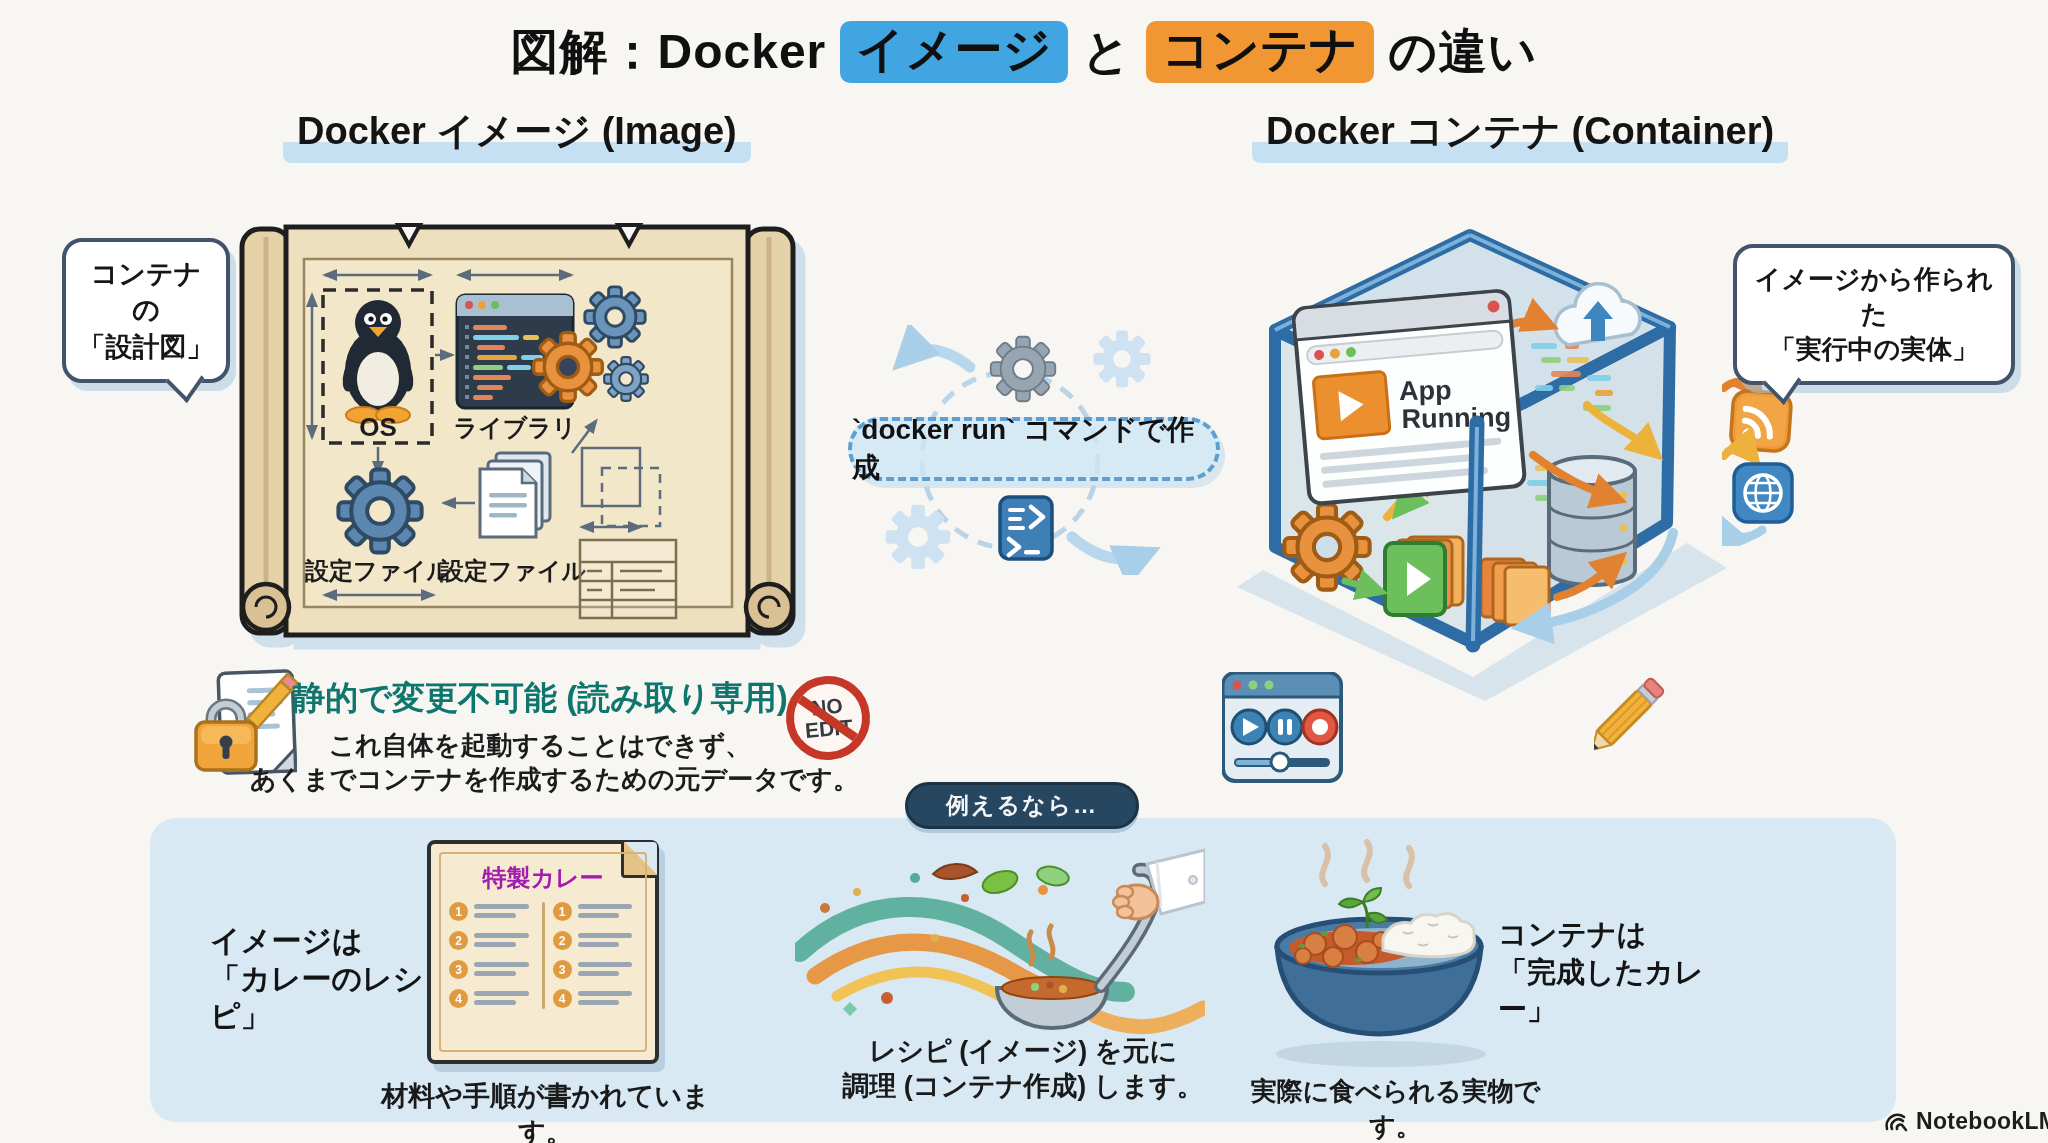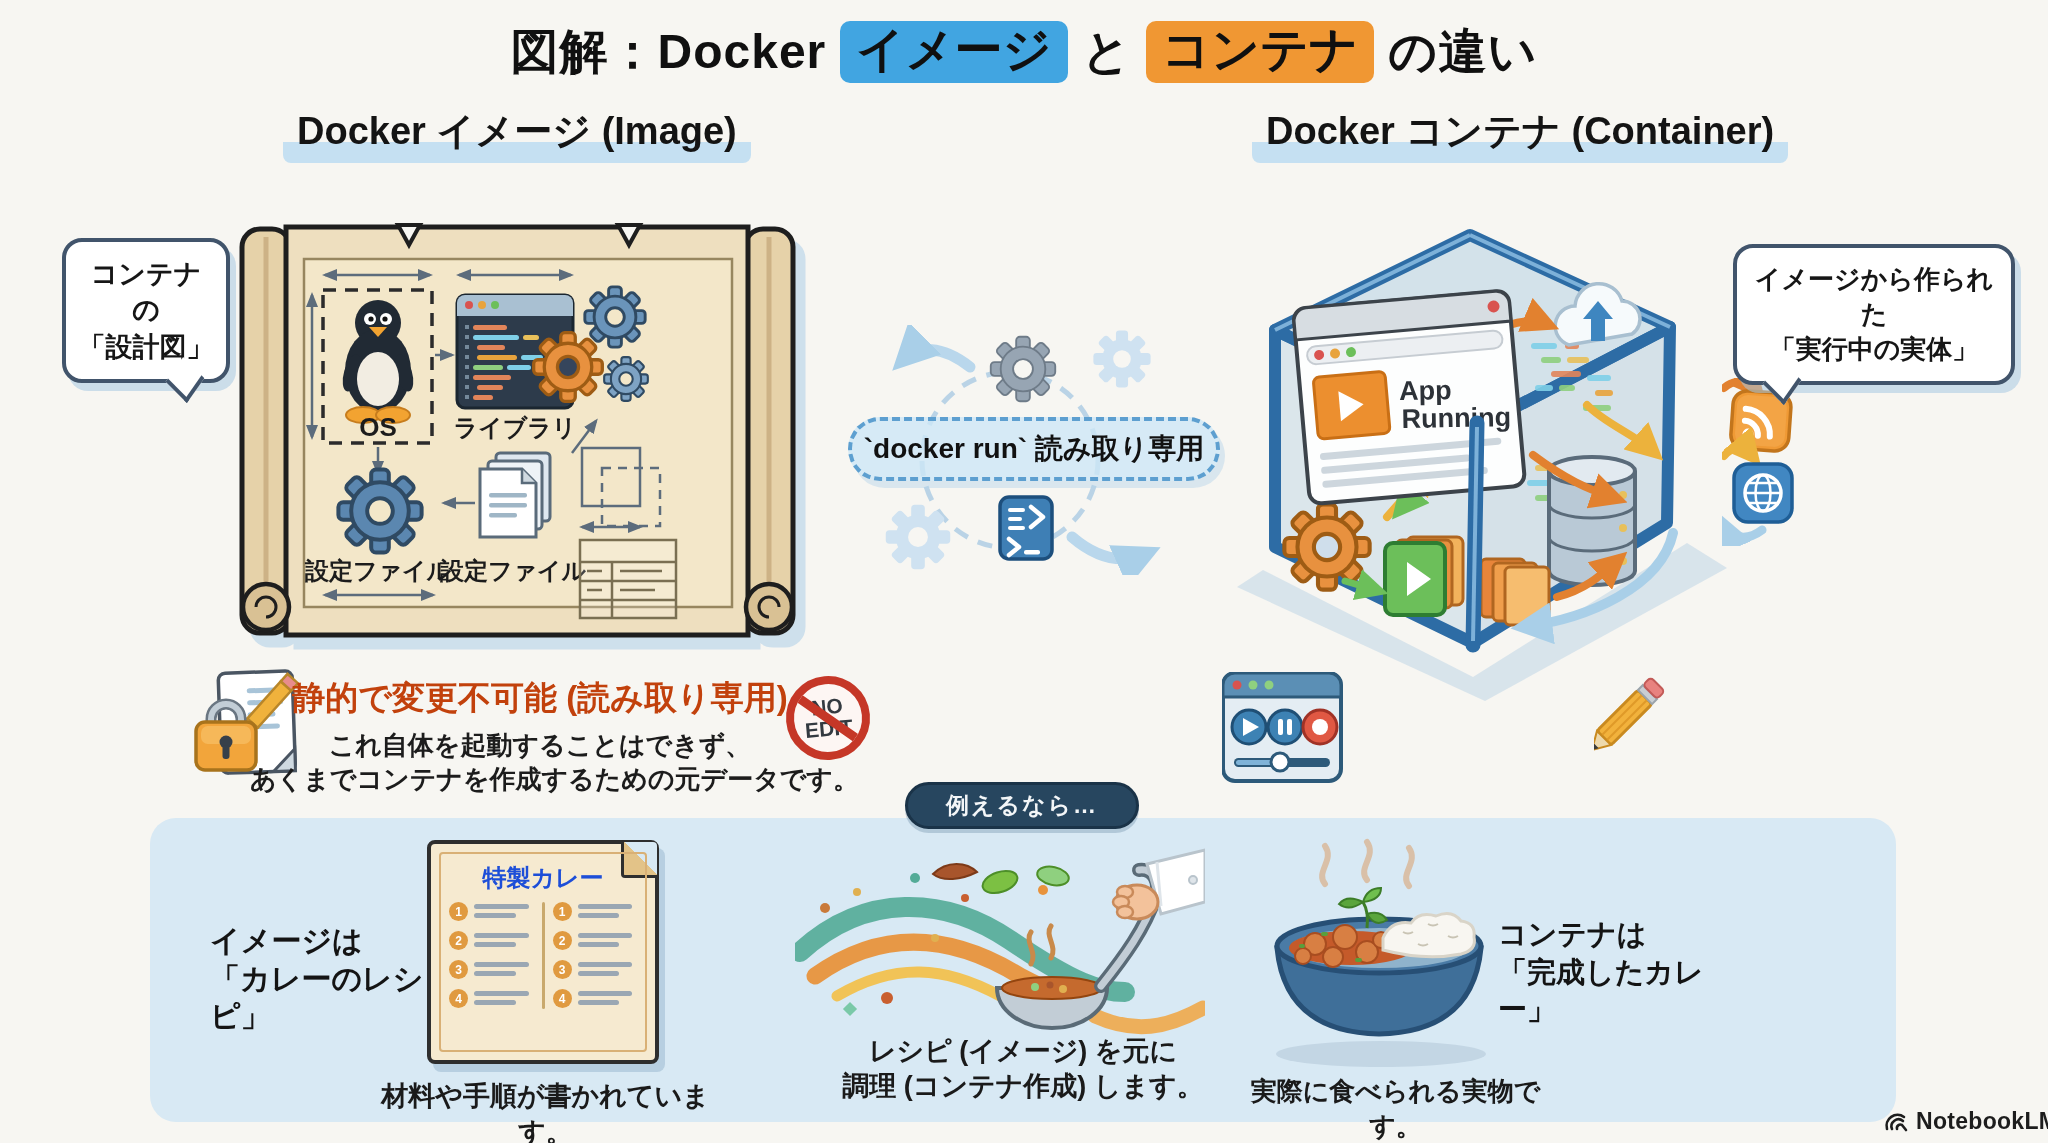--- a/index.html
+++ b/index.html
@@ -46,21 +46,21 @@
   .cmd-pill {
     left:848px; top:417px; width:372px; height:64px; z-index:3;
     background:rgba(205,231,246,.8); border:4px dashed #5d9fd0; border-radius:40px;
     display:flex; align-items:center; justify-content:center;
     font-size:28px; font-weight:800; color:#111;
     box-shadow:5px 7px 0 rgba(180,210,232,.45);
   }
 
   
   .fact-block { text-align:center; z-index:4; }
-  .fact-title { font-size:33px; font-weight:800; color:#c2410c; margin-bottom:8px; white-space:nowrap; }
+  .fact-title { font-size:33px; font-weight:800; color:#0f766e; margin-bottom:8px; white-space:nowrap; }
   .fact-line  { font-size:26px; font-weight:700; color:#1c1c1c; line-height:1.3; white-space:nowrap; }
   .fact-left  { left:250px; top:676px; width:580px; }
   .fact-right { left:1278px; top:678px; width:392px; }
   .fact-right .fact-title { font-size:31px; }
   .fact-right .fact-line  { font-size:25px; }
 
   .no-edit {
     left:786px; top:676px; width:84px; height:84px; border:8px solid #c53727; border-radius:50%;
     background:#fdf6f3; display:flex; flex-direction:column; align-items:center; justify-content:center;
     font-weight:800; font-size:21px; line-height:1.05; color:#333a40;
@@ -93,21 +93,21 @@
     left:427px; top:840px; width:232px; height:224px; z-index:3;
     background:#f6ead0; border:4px solid #2e2e2e; border-radius:8px;
     box-shadow:6px 8px 0 rgba(150,182,205,.5);
   }
   .recipe-fold {
     position:absolute; right:-2px; top:-2px; width:36px; height:36px;
     background:linear-gradient(225deg,#d8e9f4 0 49%, #e3c388 49% 100%);
     border-left:3px solid #2e2e2e; border-bottom:3px solid #2e2e2e; border-radius:0 4px 0 4px;
   }
   .recipe-inner { position:absolute; inset:8px; border:2px solid #d9b075; border-radius:4px; padding:6px 8px; }
-  .recipe-title { text-align:center; font-size:24px; font-weight:800; color:#1d4ed8; margin:2px 0 8px; }
+  .recipe-title { text-align:center; font-size:24px; font-weight:800; color:#a21caf; margin:2px 0 8px; }
   .recipe-cols { display:flex; gap:8px; }
   .recipe-col { flex:1; display:flex; flex-direction:column; gap:9px; }
   .recipe-divider { width:3px; background:#c9a96d; border-radius:2px; }
   .r-item { display:flex; align-items:flex-start; gap:6px; }
   .r-num {
     width:19px; height:19px; border-radius:50%; background:#e09a40; color:#fff;
     font-size:12px; font-weight:800; display:flex; align-items:center; justify-content:center; flex:0 0 19px;
   }
   .r-lines { flex:1; padding-top:2px; }
   .r-lines i { display:block; height:5px; background:#9aa7b3; border-radius:3px; margin-bottom:4px; }
@@ -304,21 +304,21 @@
     <g transform="translate(140,172)">
       <rect width="52" height="62" rx="9" fill="#3e7fb5" stroke="#1d4f7d" stroke-width="3.5"></rect>
       <rect x="8" y="11" width="17" height="4" rx="2" fill="#fff"></rect>
       <rect x="8" y="20" width="14" height="4" rx="2" fill="#fff"></rect>
       <rect x="8" y="29" width="17" height="4" rx="2" fill="#fff"></rect>
       <path d="M31,10 l12,10 l-12,10" fill="none" stroke="#fff" stroke-width="4.5" stroke-linecap="round" stroke-linejoin="round"></path>
       <path d="M9,42 l10,8 l-10,8" fill="none" stroke="#fff" stroke-width="4.5" stroke-linecap="round" stroke-linejoin="round"></path>
       <rect x="24" y="53" width="16" height="4.5" rx="2" fill="#fff"></rect>
     </g>
   </svg>
-  <div class="abs cmd-pill">`docker run` 読み取り専用</div>
+  <div class="abs cmd-pill">`docker run` コマンドで作成</div>
 
   <svg class="abs" style="left:1235px; top:225px;" width="545" height="480" viewBox="0 0 545 480">
     <path d="M28,345 L238,452 L452,318 L492,343 L250,476 L2,362 Z" fill="#d2e0ea" opacity="0.85"></path>
 
     <path d="M235,10 L435,102 L242,202 L40,105 Z" fill="rgba(136,183,218,0.32)" stroke="#2d6ca5" stroke-width="12" stroke-linejoin="round"></path>
     <path d="M40,105 L242,202 L238,418 L40,322 Z" fill="rgba(125,172,210,0.22)" stroke="#2d6ca5" stroke-width="12" stroke-linejoin="round"></path>
     <path d="M435,102 L242,202 L238,418 L432,298 Z" fill="rgba(115,165,205,0.26)" stroke="#2d6ca5" stroke-width="12" stroke-linejoin="round"></path>
     <path d="M235,10 L435,102 M235,10 L40,105" stroke="#7db1d9" stroke-width="4" fill="none"></path>
 
     <g opacity="0.9">

